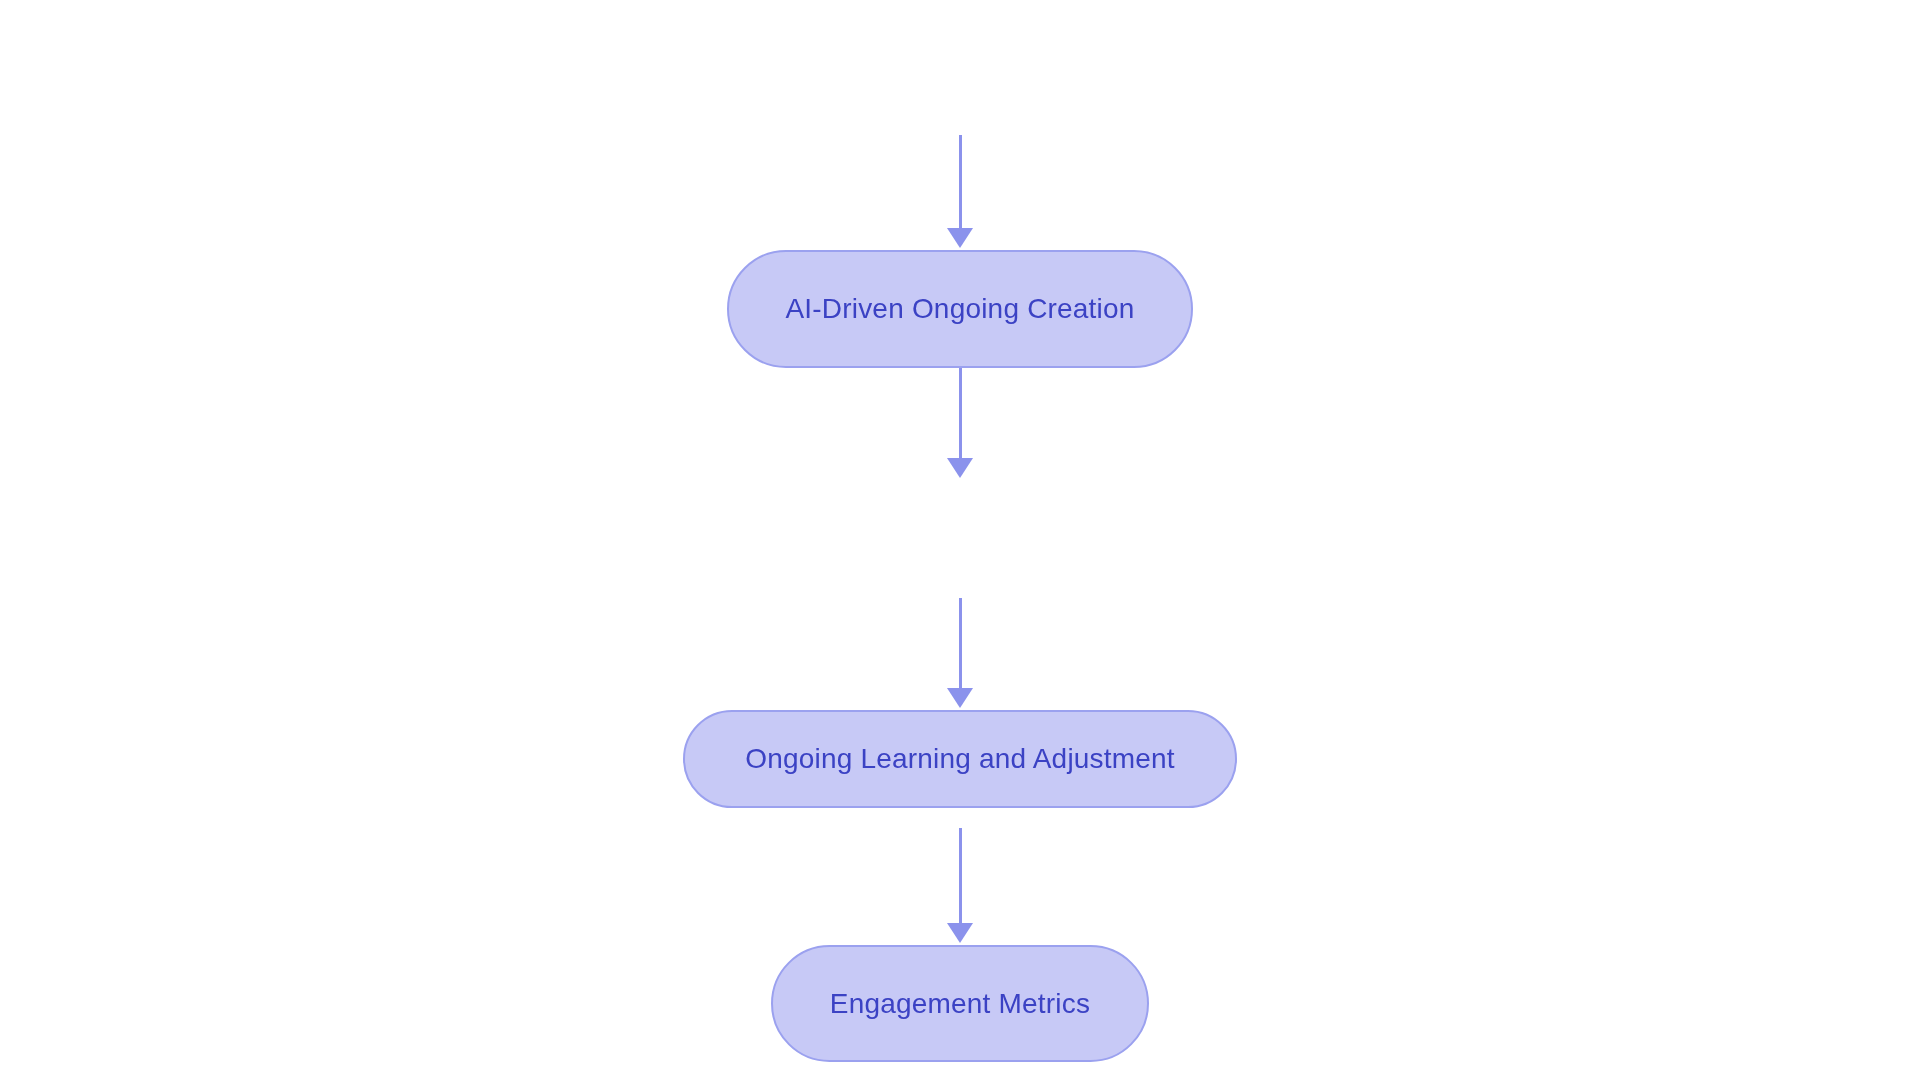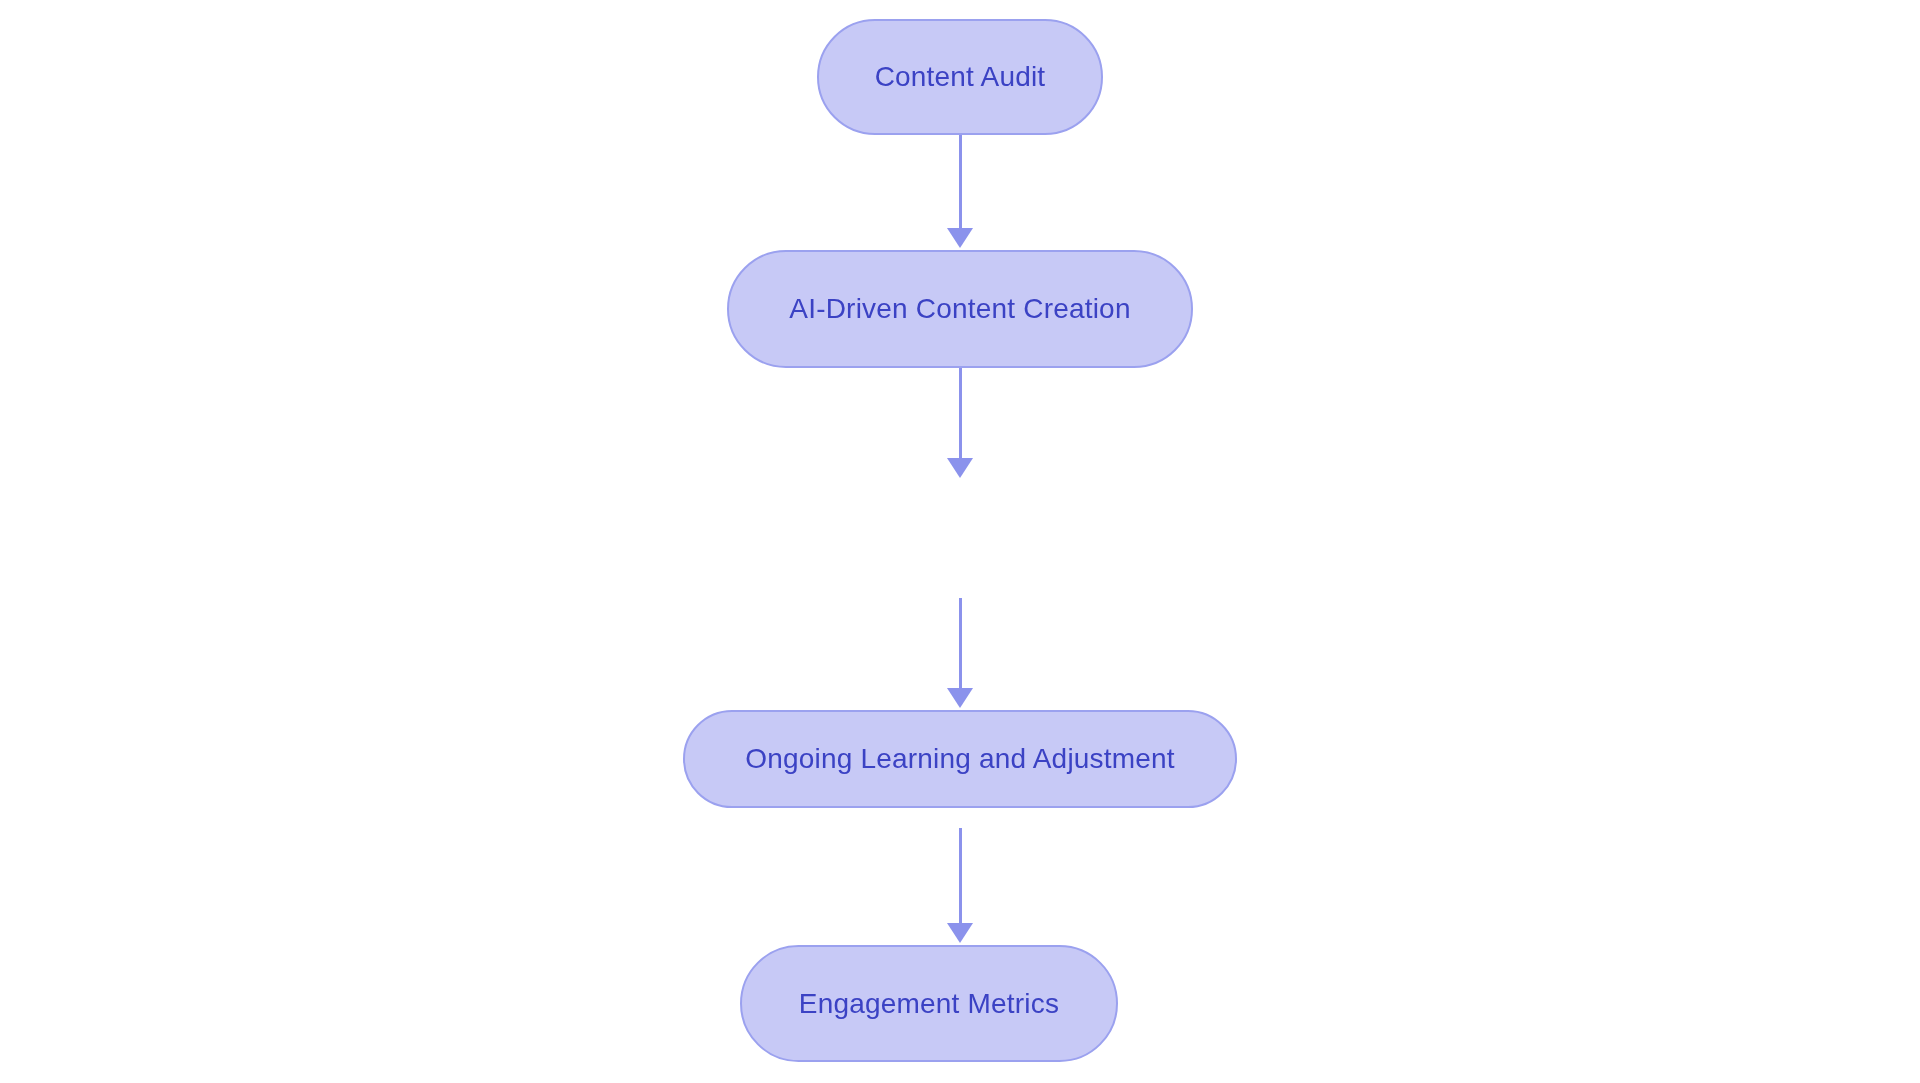--- a/index.html
+++ b/index.html
@@ -34,21 +34,21 @@
     color: var(--node-text);
     font-size: 28px;
     letter-spacing: 0.2px;
     text-align: center;
     white-space: nowrap;
   }
   .node-1 { left: 817px; top: 19px;  width: 286px; height: 116px; }
   .node-2 { left: 727px; top: 250px; width: 466px; height: 118px; }
   .node-3 { left: 731px; top: 480px; width: 460px; height: 118px; }
   .node-4 { left: 683px; top: 710px; width: 554px; height: 98px; }
-  .node-5 { left: 740px; top: 945px; width: 378px; height: 117px; }
+  .node-5 { left: 771px; top: 945px; width: 378px; height: 117px; }
 
   .arrow {
     position: absolute;
     left: 947px;            
     width: 26px;
   }
   .arrow-line {
     position: absolute;
     left: 11.5px;
     top: 0;
@@ -72,31 +72,28 @@
   .arrow-3 { top: 598px; height: 110px; }
   .arrow-3 .arrow-line { height: 91px; }
   .arrow-4 { top: 828px; height: 115px; }
   .arrow-4 .arrow-line { height: 96px; }
 </style>
 </head>
 <body>
 
 <div id="canvas">
 
-  <div class="node node-1">
-    <span>Content Audit</span>
-  </div>
 
   <div class="arrow arrow-1">
     <div class="arrow-line"></div>
     <div class="arrow-head"></div>
   </div>
 
   <div class="node node-2">
-    <span>AI-Driven Content Creation</span>
+    <span>AI-Driven Ongoing Creation</span>
   </div>
 
   <div class="arrow arrow-2">
     <div class="arrow-line"></div>
     <div class="arrow-head"></div>
   </div>
 
 
   <div class="arrow arrow-3">
     <div class="arrow-line"></div>

